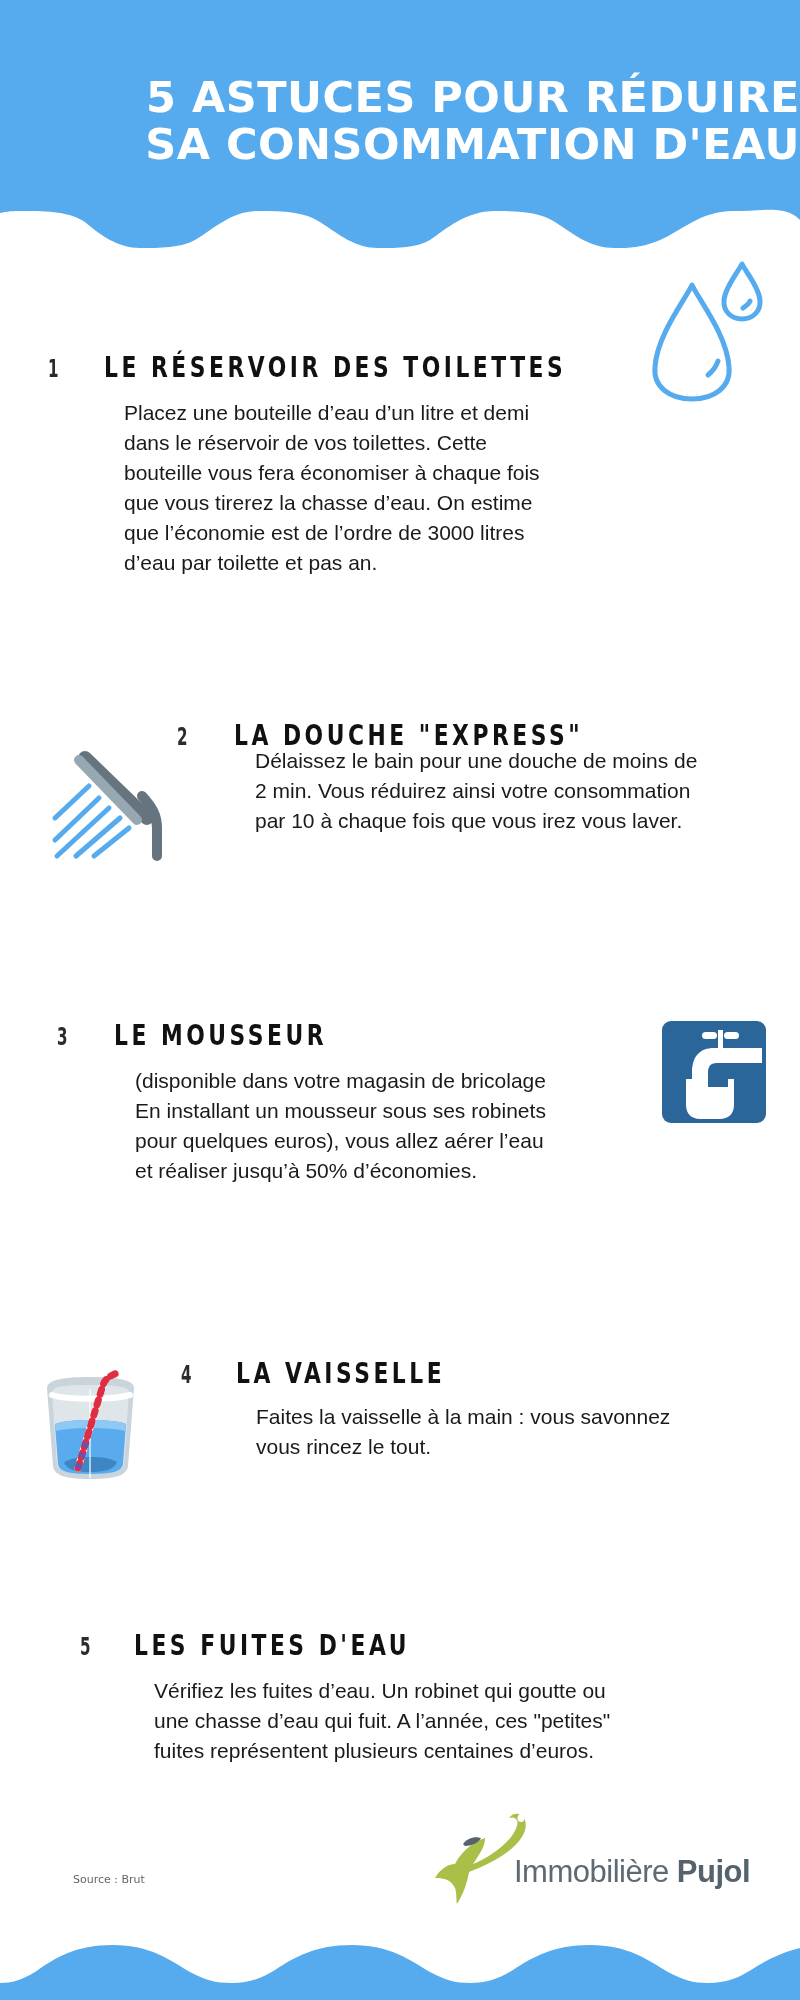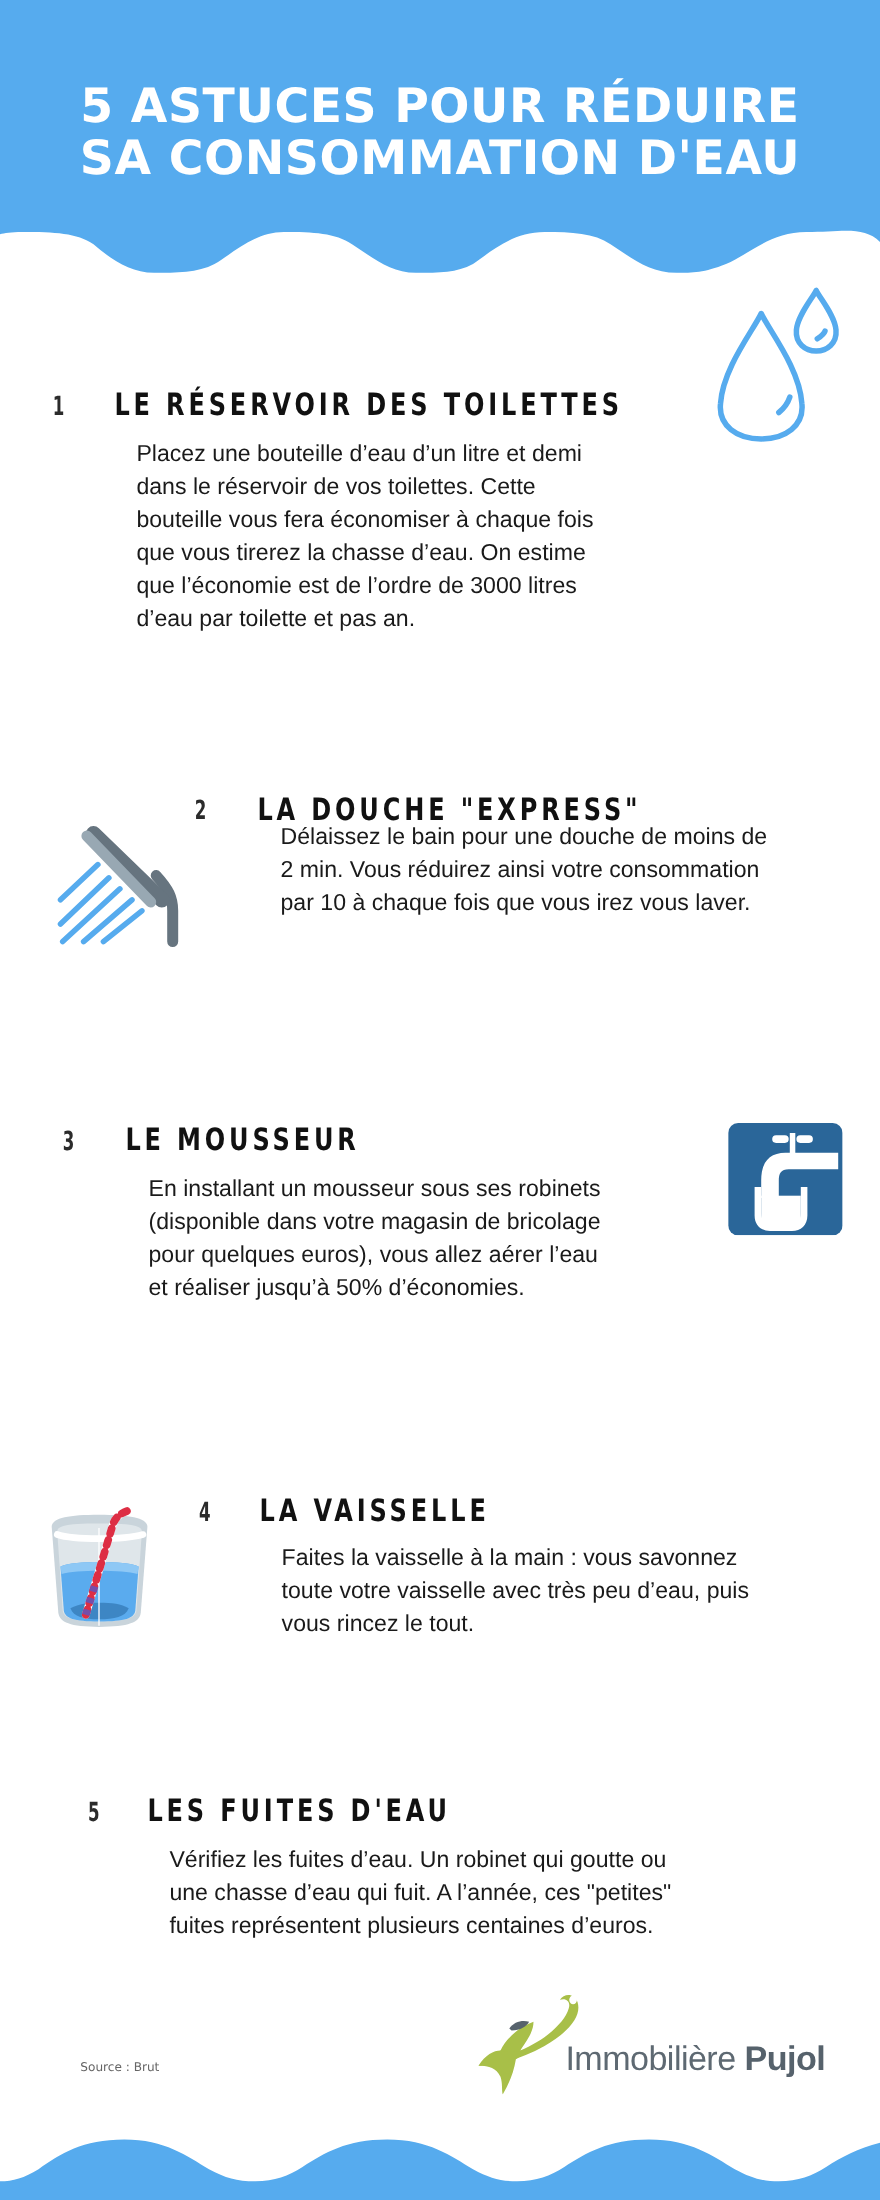--- a/index.html
+++ b/index.html
@@ -1,20 +1,20 @@
 <!DOCTYPE html>
 <html><head>
 <meta charset="utf-8">
 <style>
   html, body { margin:0; padding:0; }
   body { width:800px; height:2000px; position:relative; background:#ffffff; overflow:hidden;
          font-family:"Liberation Sans", sans-serif; }
   .abs { position:absolute; }
   .header-bg { position:absolute; left:0; top:0; width:800px; height:260px; }
-  .title { position:absolute; left:0; width:800px; text-align:center; color:#ffffff;
+  .title { position:absolute; left:0; width:800px; text-align:right; color:#ffffff;
            font-family:"DejaVu Sans", sans-serif; font-weight:bold; font-size:43px;
            letter-spacing:0.5px; line-height:47px; top:74px; }
   .title span { display:block; }
   .num { position:absolute; font-family:"DejaVu Sans Condensed","DejaVu Sans", sans-serif;
          font-weight:bold; font-size:24px; color:#2b2b2b; transform:scaleX(0.7); transform-origin:left top; }
   .heading { position:absolute; font-family:"DejaVu Sans", sans-serif; font-weight:bold;
              font-size:28px; letter-spacing:4.5px; color:#111111; white-space:nowrap;
              transform:scaleX(0.78); transform-origin:left top; line-height:32px; }
   .body { position:absolute; font-family:"Liberation Sans", sans-serif; font-size:21px;
           line-height:30px; color:#1a1a1a; white-space:nowrap; }
@@ -80,22 +80,22 @@
         <path d="M49,108 L84,80"></path>
       </g>
     </g>
   </svg>
 </div>
 
 <div>
   <div class="num" style="left:57px; top:1023px;">3</div>
   <div class="heading" style="left:114px; top:1020px;">LE MOUSSEUR</div>
   <div class="body" style="left:115px; top:1066px;">
+    <span>(disponible dans votre magasin de bricolage</span>
     <span>En installant un mousseur sous ses robinets</span>
-    <span>(disponible dans votre magasin de bricolage</span>
     <span>pour quelques euros), vous allez aérer l’eau</span>
     <span>et réaliser jusqu’à 50% d’économies.</span>
   </div>
   <svg class="abs" style="left:662px; top:1021px;" width="104" height="102" viewBox="0 0 104 102">
     <rect x="0" y="0" width="104" height="102" rx="9" fill="#2a6699"></rect>
     <g fill="#ffffff">
       <rect x="40" y="11" width="15" height="7" rx="3.5"></rect>
       <rect x="62" y="11" width="15" height="7" rx="3.5"></rect>
       <rect x="56" y="9" width="5" height="22"></rect>
       <path d="M30,52 C30,35 38,27 52,27 H100 V42 H55 C48,42 46,46 46,52 V68 H30 Z"></path>
@@ -103,21 +103,20 @@
       <rect x="30" y="66" width="36" height="26"></rect>
     </g>
   </svg>
 </div>
 
 <div>
   <div class="num" style="left:181px; top:1361px;">4</div>
   <div class="heading" style="left:236px; top:1358px;">LA VAISSELLE</div>
   <div class="body" style="left:236px; top:1402px;">
     <span>Faites la vaisselle à la main : vous savonnez</span>
-    <span>toute votre vaisselle avec très peu d’eau, puis</span>
     <span>vous rincez le tout.</span>
   </div>
   <svg class="abs" style="left:42px; top:1358px;" width="110" height="125" viewBox="0 0 110 125">
     <path d="M5,30 C5,22 20,19 48,19 C76,19 92,22 92,30 L86,108 C85,117 75,121 48,121 C22,121 12,117 11,108 Z" fill="#c9d4db"></path>
     <path d="M10,34 C10,28 25,27 48,27 C72,27 87,28 87,34 L82,106 C81,113 72,116 48,116 C25,116 16,113 15,106 Z" fill="#dfe6ea"></path>
     <path d="M13,66 C20,63 34,62 48,62 C64,62 77,63 84,66 L81,106 C80,113 72,116 48,116 C25,116 17,113 16,106 Z" fill="#5aabee"></path>
     <path d="M13,66 C20,63 34,62 48,62 C64,62 77,63 84,66 L83,73 C76,71 63,70 48,70 C34,70 21,71 14,73 Z" fill="#8ec8f5"></path>
     <path d="M22,104 C30,100 38,99 48,99 C60,99 68,100 75,104 C72,112 62,114 48,114 C34,114 25,112 22,104 Z" fill="#3d86c4"></path>
     <path d="M48,31 V120" stroke="#ffffff" stroke-width="1.2"></path>
     <path d="M10,37 C25,42 70,42 88,37" stroke="#ffffff" stroke-width="6" fill="none" stroke-linecap="round"></path>

